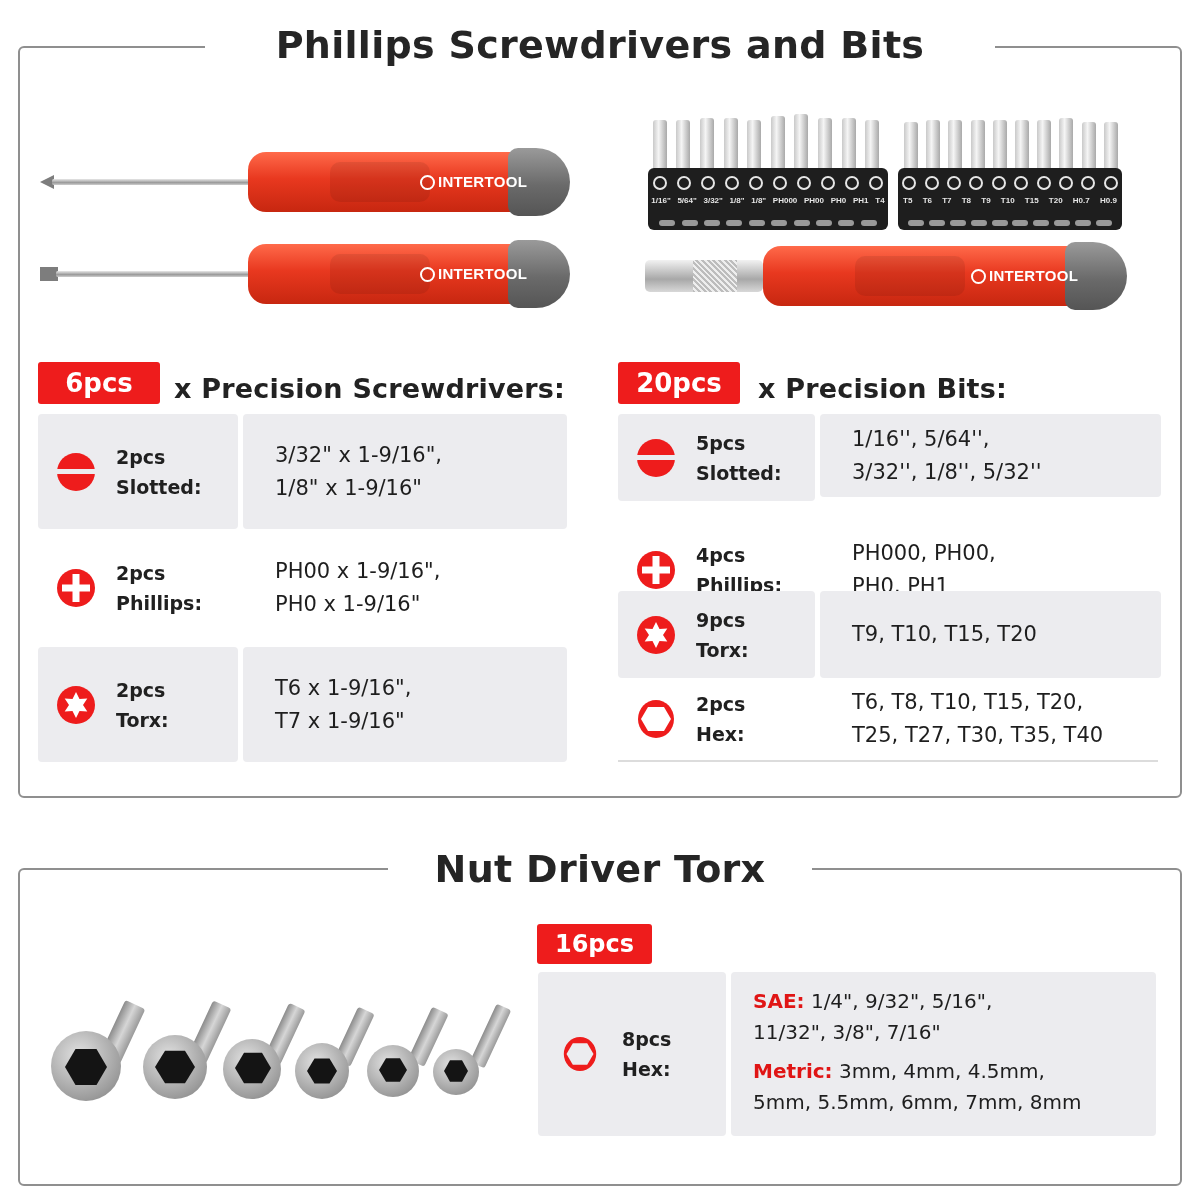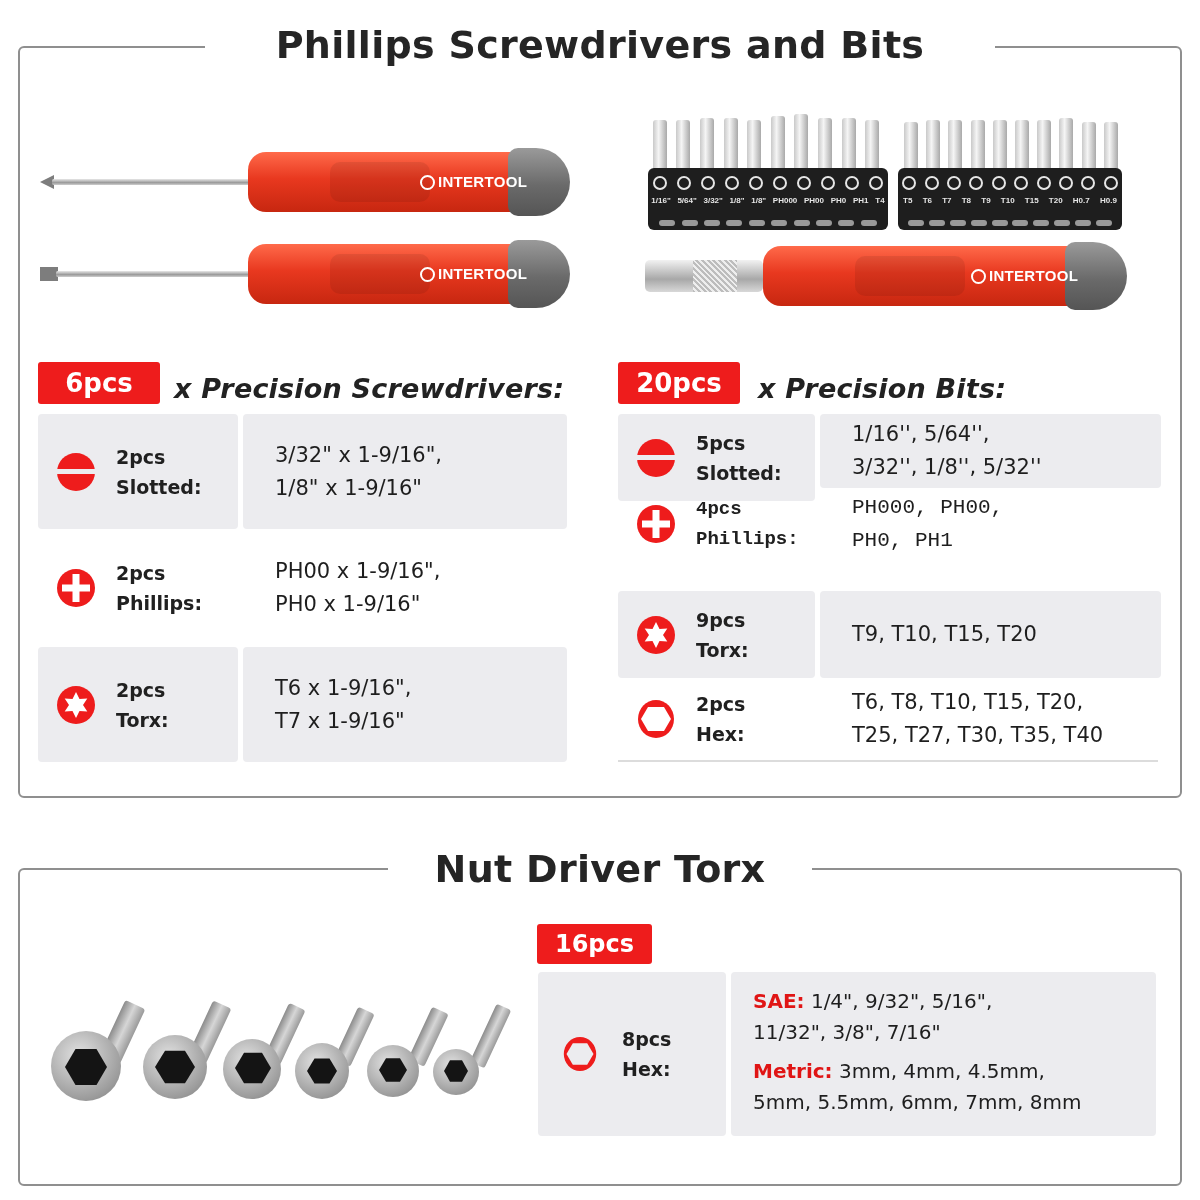--- a/index.html
+++ b/index.html
@@ -47,21 +47,21 @@
   .nut-shank { position: absolute; background: linear-gradient(90deg, #8c8c8c, #d6d6d6 50%, #9a9a9a); border-radius: 3px; transform: rotate(25deg); transform-origin: bottom center; }
   .nut-body { position: absolute; border-radius: 50%; background: radial-gradient(circle at 40% 35%, #e2e2e2, #9c9c9c 70%, #7a7a7a); }
   .nut-hole { position: absolute; background: #141414; clip-path: polygon(25% 5%, 75% 5%, 100% 50%, 75% 95%, 25% 95%, 0 50%); }
 
   
   .badge-row { position: absolute; display: flex; align-items: flex-end; }
   .badge {
     background: #ee1c1c; color: #fff; font-weight: bold; font-size: 26px;
     border-radius: 3px; height: 42px; display: flex; align-items: center; justify-content: center;
   }
-  .badge-heading { font-weight: bold; font-size: 27px; color: #222; margin-left: 14px; letter-spacing: 0.2px; font-style: italic; }
+  .badge-heading { font-weight: bold; font-size: 27px; color: #222; margin-left: 14px; letter-spacing: 0.2px; }
 
   .row { position: absolute; display: flex; gap: 5px; }
   .cell { border-radius: 4px; display: flex; align-items: center; }
   .cell.shaded { background: #ececef; }
   .cell-left { padding-left: 18px; }
   .cell-right { padding-left: 32px; }
   .type-icon { width: 40px; height: 40px; flex: 0 0 40px; margin-right: 20px; }
   .type-label { font-weight: bold; font-size: 19px; line-height: 30px; color: #202020; }
   .sizes { font-size: 21px; line-height: 33px; color: #1e1e1e; }
   .divider { position: absolute; height: 2px; background: #dcdcdc; }
@@ -276,29 +276,29 @@
   <div class="cell shaded cell-left" style="width:197px; height:87px;">
     <svg class="type-icon" viewBox="0 0 40 40">
         <circle cx="20" cy="20" r="19" fill="#ee1c1c"></circle>
         <rect x="0" y="17" width="40" height="5" fill="#ececef"></rect>
       </svg>
     <div>
         <div class="type-label">5pcs</div>
         <div class="type-label">Slotted:</div>
       </div>
   </div>
-  <div class="cell shaded cell-right" style="width:341px; height:74px;">
+  <div class="cell shaded cell-right" style="width:341px; height:83px;">
     <div class="sizes">
         <div>1/16'', 5/64'',</div>
         <div>3/32'', 1/8'', 5/32''</div>
       </div>
   </div>
 </div>
 
-<div class="row" style="left:618px; top:482px;font-family:Liberation Mono, monospace;">
+<div class="row" style="left:618px; top:528px;">
   <div class="cell cell-left" style="width:197px; height:84px;">
     <svg class="type-icon" viewBox="0 0 40 40">
         <circle cx="20" cy="20" r="19" fill="#ee1c1c"></circle>
         <path d="M16.5 6h7v10.5H34v7H23.5V34h-7V23.5H6v-7h10.5z" fill="#fff"></path>
       </svg>
     <div>
         <div class="type-label">4pcs</div>
         <div class="type-label">Phillips:</div>
       </div>
   </div>

